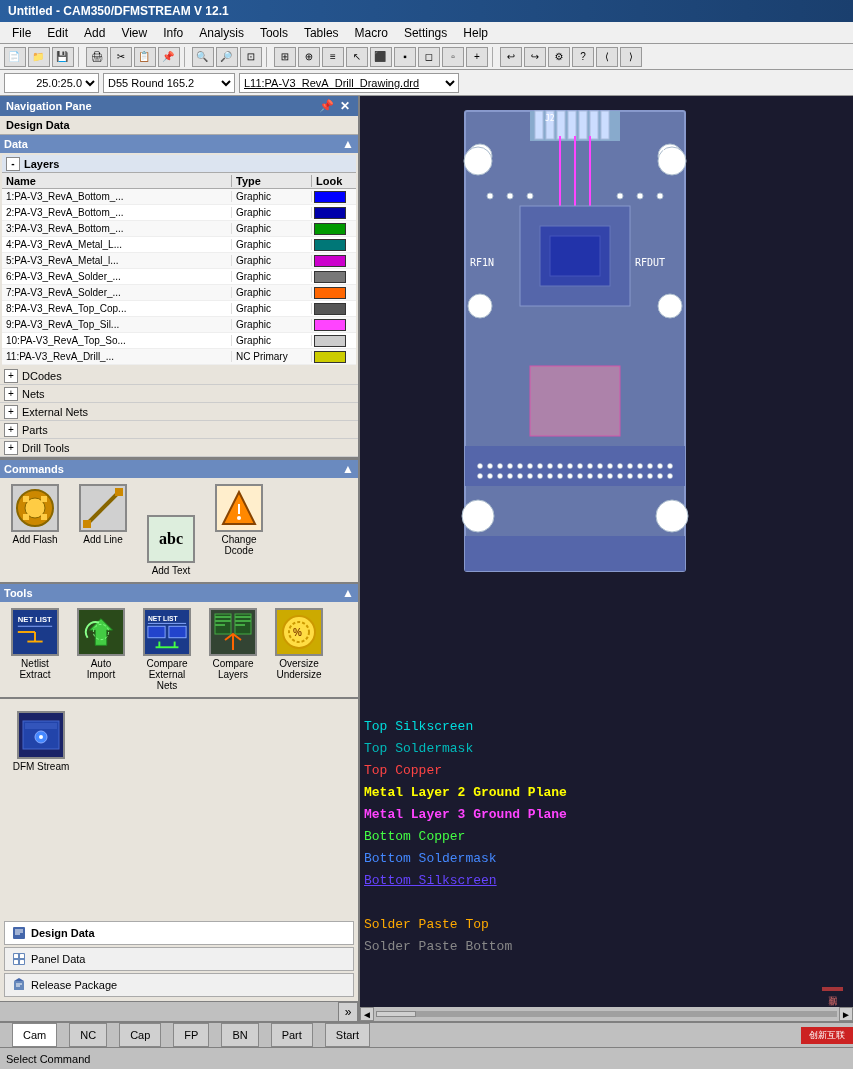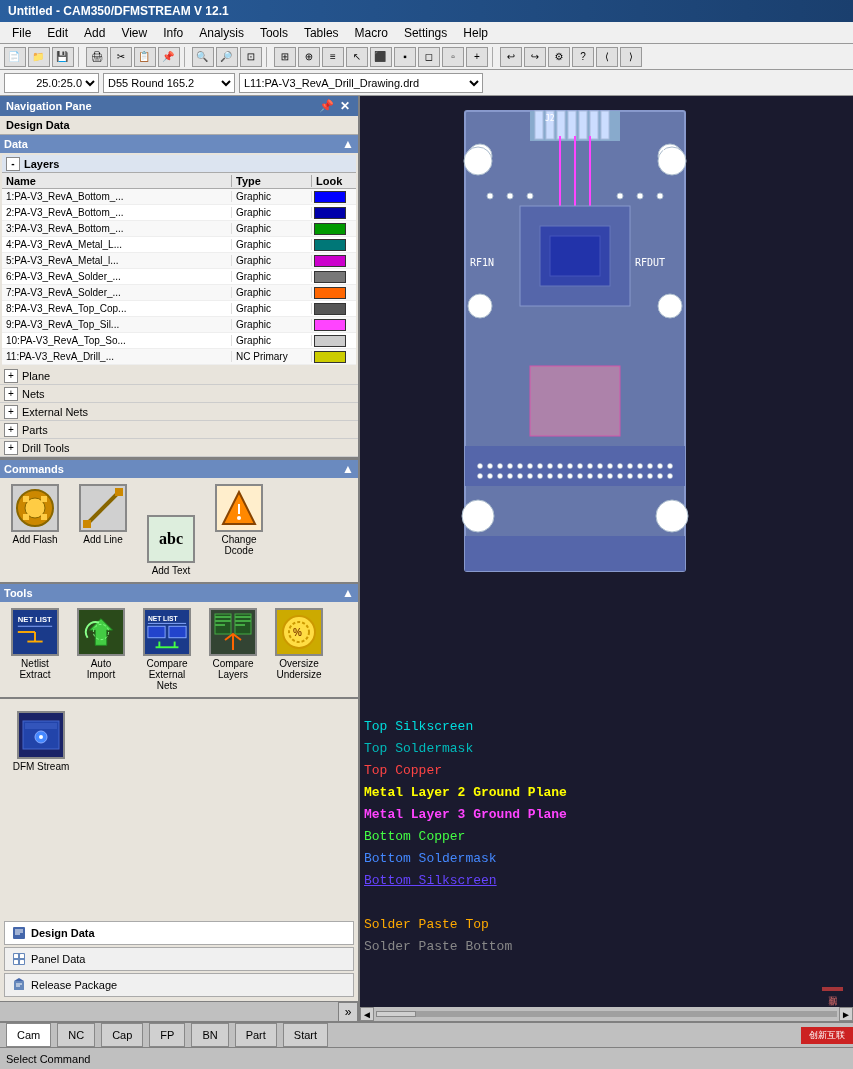--- a/index.html
+++ b/index.html
@@ -325,21 +325,21 @@
     }
     .status-tab {
       height: 24px;
       padding: 0 10px;
       display: flex;
       align-items: center;
       border: 1px solid #888;
       background: #d0d0d0;
       cursor: pointer;
       font-size: 11px;
-      margin-left: 6px;
+      margin-left: 12px;
     }
     .status-tab.active { background: white; }
 
     
     #bottom-status {
       background: #c0c0c0;
       height: 22px;
       display: flex;
       align-items: center;
       padding: 0 6px;
@@ -412,21 +412,21 @@
   <div class="toolbar-btn">⟩</div>
 </div>
 
 <div id="toolbar2">
   <select class="toolbar2-select" style="width:95px;text-align:right;">
     <option>25.0:25.0</option>
   </select>
   <select class="toolbar2-select" style="width:132px;">
     <option>D55  Round 165.2</option>
   </select>
-  <select class="toolbar2-select" style="width:244px;">
+  <select class="toolbar2-select" style="width:220px;text-decoration:underline;">
     <option>L11:PA-V3_RevA_Drill_Drawing.drd</option>
   </select>
 </div>
 
 <div id="main-layout">
 
   <div id="left-panel">
 
     <div id="nav-header">
       <span>Navigation Pane</span>
@@ -532,21 +532,21 @@
       <div class="layer-swatch">
         <div class="swatch-box" style="background:#cccc00;"></div>
       </div>
     </div>
           </div>
       </div>
 
       <div id="tree-items">
           <div class="tree-item">
       <div class="tree-expand">+</div>
-      <span>Plane</span>
+      <span>DCodes</span>
     </div>
           <div class="tree-item">
       <div class="tree-expand">+</div>
       <span>Nets</span>
     </div>
           <div class="tree-item">
       <div class="tree-expand">+</div>
       <span>External Nets</span>
     </div>
           <div class="tree-item">

